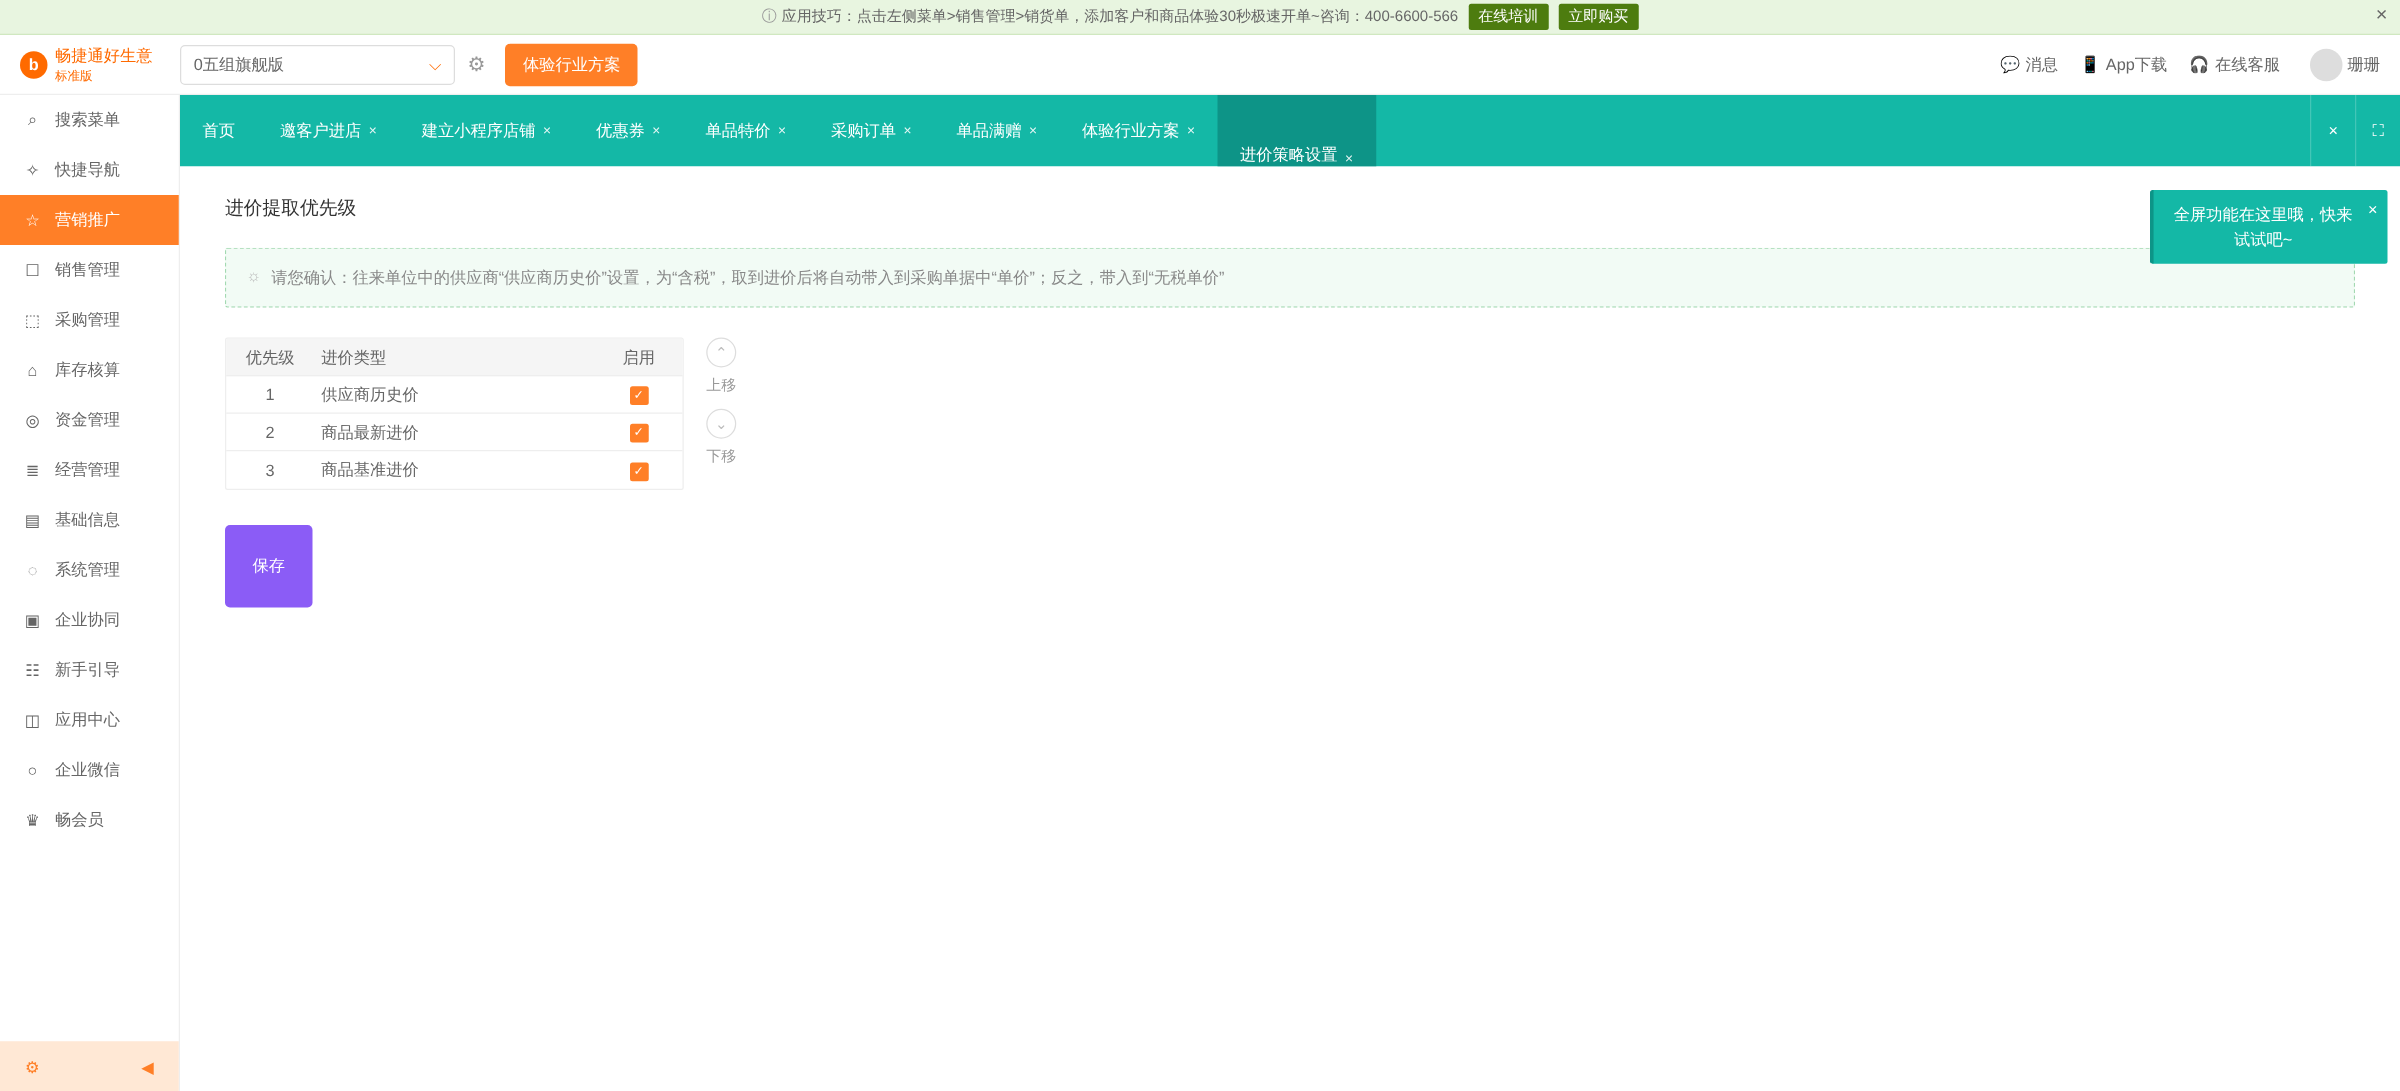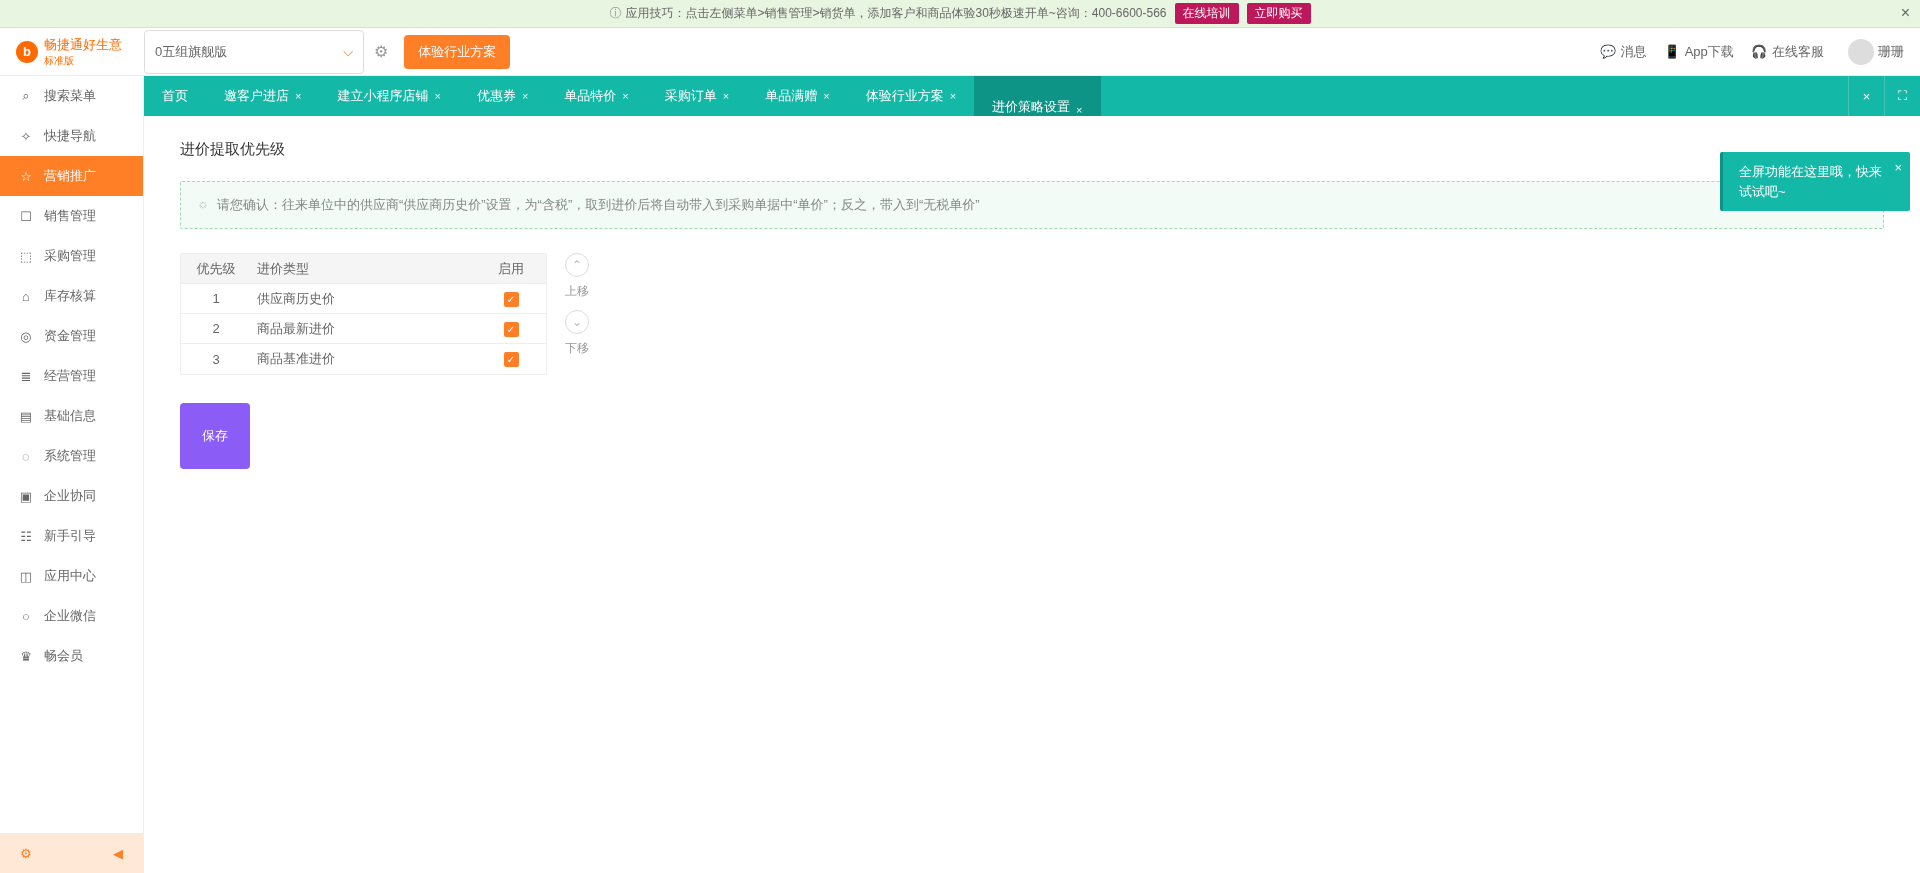--- a/index.html
+++ b/index.html
@@ -1,41 +1,41 @@
 <!DOCTYPE html>
 <html><head>
 <meta charset="utf-8">
 <style>
 * { margin: 0; padding: 0; box-sizing: border-box; }
 body { font-family: "Microsoft YaHei", "PingFang SC", sans-serif; font-size: 13px; color: #333; background: #f0f0f0; overflow: hidden; }
 .top-banner { height: 28px; background: #e8f5e0; display: flex; align-items: center; justify-content: center; position: relative; font-size: 12px; color: #666; border-bottom: 1px solid #d0e8c0; }
 .top-banner .info-icon { margin-right: 4px; color: #999; }
-.top-banner .btn-green { background: #be185d; color: #fff; padding: 2px 8px; border-radius: 2px; margin-left: 8px; cursor: pointer; }
+.top-banner .btn-green { background: #4d7c0f; color: #fff; padding: 2px 8px; border-radius: 2px; margin-left: 8px; cursor: pointer; }
 .top-banner .close-x { position: absolute; right: 10px; top: 4px; color: #666; cursor: pointer; font-size: 16px; }
 .header { height: 48px; background: #fff; display: flex; align-items: center; padding: 0 16px; border-bottom: 1px solid #eee; }
 .logo-area { width: 128px; display: flex; align-items: center; }
 .logo-square { width: 22px; height: 22px; background: #ff6a00; border-radius: 50%; display: flex; align-items: center; justify-content: center; color: #fff; font-weight: bold; margin-right: 6px; }
 .logo-text { color: #ff6a00; font-size: 13px; font-weight: 500; }
-.store-select { display: flex; align-items: center; height: 44px; border: 1px solid #ddd; border-radius: 4px; padding: 0 10px; min-width: 220px; color: #666; cursor: pointer; }
+.store-select { display: flex; align-items: center; height: 32px; border: 1px solid #ddd; border-radius: 4px; padding: 0 10px; min-width: 220px; color: #666; cursor: pointer; }
 .store-select .chev { margin-left: auto; color: #ff6a00; }
 .gear-btn { margin-left: 10px; color: #999; cursor: pointer; font-size: 16px; }
 .orange-btn { margin-left: 16px; background: #ff7f27; color: #fff; padding: 8px 14px; border-radius: 4px; cursor: pointer; font-size: 13px; }
 .header-right { margin-left: auto; display: flex; align-items: center; gap: 18px; color: #666; font-size: 13px; }
 .header-right .item { display: flex; align-items: center; gap: 4px; cursor: pointer; }
 .avatar { width: 26px; height: 26px; background: #ddd; border-radius: 50%; margin-left: 6px; }
 .layout { display: flex; height: calc(100vh - 76px); }
 .sidebar { width: 144px; background: #fff; border-right: 1px solid #eee; display: flex; flex-direction: column; position: relative; }
 .menu-item { height: 40px; display: flex; align-items: center; padding: 0 18px; color: #666; cursor: pointer; gap: 10px; font-size: 13px; }
 .menu-item.active { background: #ff7f27; color: #fff; }
 .menu-item .icon { width: 16px; text-align: center; color: inherit; }
 .sidebar-footer { margin-top: auto; height: 40px; background: #ffe8d5; display: flex; align-items: center; justify-content: space-between; padding: 0 20px; }
 .sidebar-footer .gear { color: #ff7f27; cursor: pointer; }
 .sidebar-footer .collapse { color: #ff7f27; cursor: pointer; }
 .main { flex: 1; display: flex; flex-direction: column; background: #fff; overflow: hidden; }
-.tabs-bar { height: 40px; background: #14b8a6; display: flex; align-items: stretch; color: #fff; font-size: 13px; position: relative; }
+.tabs-bar { height: 57px; background: #14b8a6; display: flex; align-items: stretch; color: #fff; font-size: 13px; position: relative; }
 .tab { padding: 0 18px; display: flex; align-items: center; gap: 6px; cursor: pointer; white-space: nowrap; }
 .tab.active { background: #0d9487; align-items: flex-end; }
 .tab .close { font-size: 11px; opacity: 0.9; }
 .tabs-right { margin-left: auto; display: flex; align-items: center; }
 .tabs-right .tab-action { width: 36px; display: flex; align-items: center; justify-content: center; cursor: pointer; border-left: 1px solid rgba(255,255,255,0.2); height: 100%; }
 .content { flex: 1; padding: 24px 36px; overflow: auto; position: relative; }
 .page-title { font-size: 15px; color: #333; margin-bottom: 22px; }
 .tip-box { border: 1px dashed #a3d9b1; background: #f2fbf5; padding: 14px 16px; color: #888; font-size: 13px; border-radius: 2px; margin-bottom: 24px; display: flex; align-items: flex-start; gap: 8px; }
 .tip-box .bulb { color: #bbb; }
 .priority-wrap { display: flex; gap: 18px; align-items: flex-start; }
@@ -44,21 +44,21 @@
 .pt-row:last-child { border-bottom: none; }
 .pt-row.header-row { background: #f5f5f5; color: #666; font-weight: 500; }
 .pt-col-idx { width: 70px; text-align: center; color: #666; }
 .pt-col-type { flex: 1; padding-left: 6px; color: #666; }
 .pt-col-enable { width: 70px; text-align: center; }
 .chk { display: inline-block; width: 15px; height: 15px; background: #ff7f27; border-radius: 2px; color: #fff; font-size: 10px; line-height: 15px; text-align: center; }
 .move-btns { display: flex; flex-direction: column; gap: 6px; align-items: center; }
 .move-btn { width: 24px; height: 24px; border: 1px solid #ddd; border-radius: 50%; display: flex; align-items: center; justify-content: center; color: #bbb; cursor: pointer; font-size: 12px; }
 .move-label { font-size: 12px; color: #999; margin-bottom: 4px; }
 .save-btn { margin-top: 28px; background: #8b5cf6; color: #fff; padding: 24px 22px; border-radius: 4px; cursor: pointer; display: inline-block; font-size: 13px; }
-.toast { position: fixed; right: 10px; top: 152px; background: #14b8a6; color: #fff; padding: 10px 28px 10px 16px; font-size: 13px; border-left: 3px solid #0d9487; border-radius: 2px; max-width: 190px; line-height: 1.5; }
+.toast { position: fixed; right: 10px; top: 152px; background: #14b8a6; color: #fff; padding: 10px 28px 10px 16px; font-size: 13px; border-left: 3px solid #0d9487; border-radius: 2px; max-width: 190px; line-height: 1.5; text-align: center; }
 .toast .close { position: absolute; right: 8px; top: 6px; cursor: pointer; }
 </style>
 </head>
 <body>
 
 <div class="top-banner">
   <span class="info-icon">ⓘ</span>
   <span>应用技巧：点击左侧菜单&gt;销售管理&gt;销货单，添加客户和商品体验30秒极速开单~咨询：400-6600-566</span>
   <span class="btn-green">在线培训</span>
   <span class="btn-green">立即购买</span>

